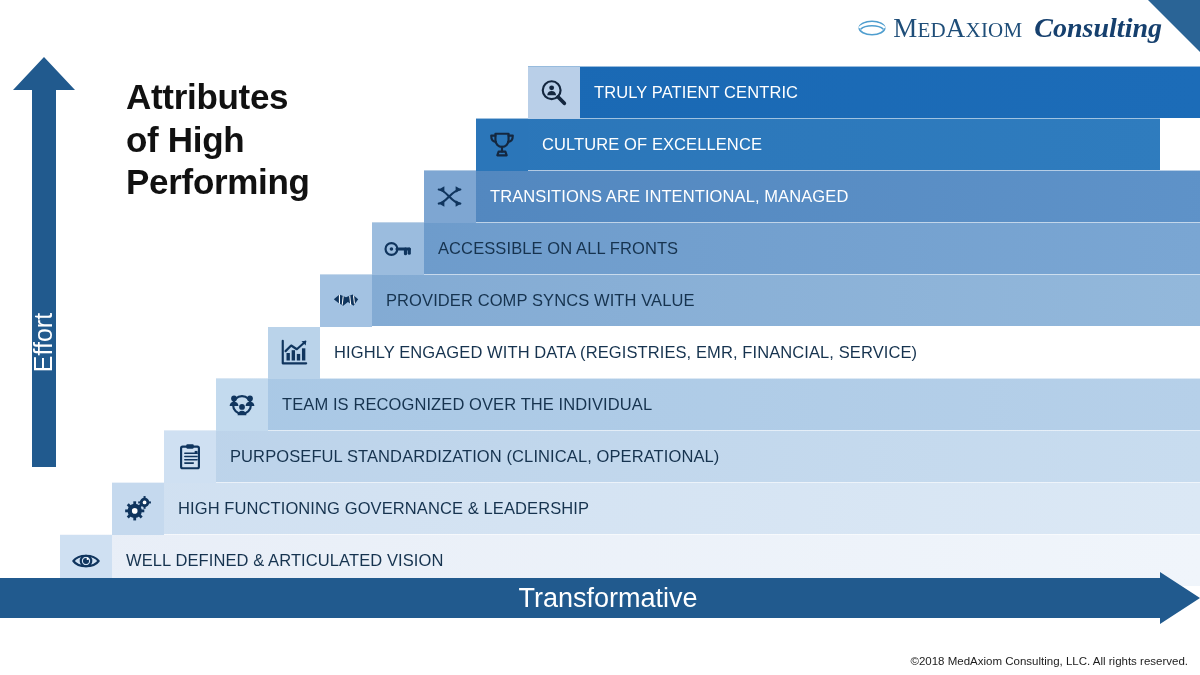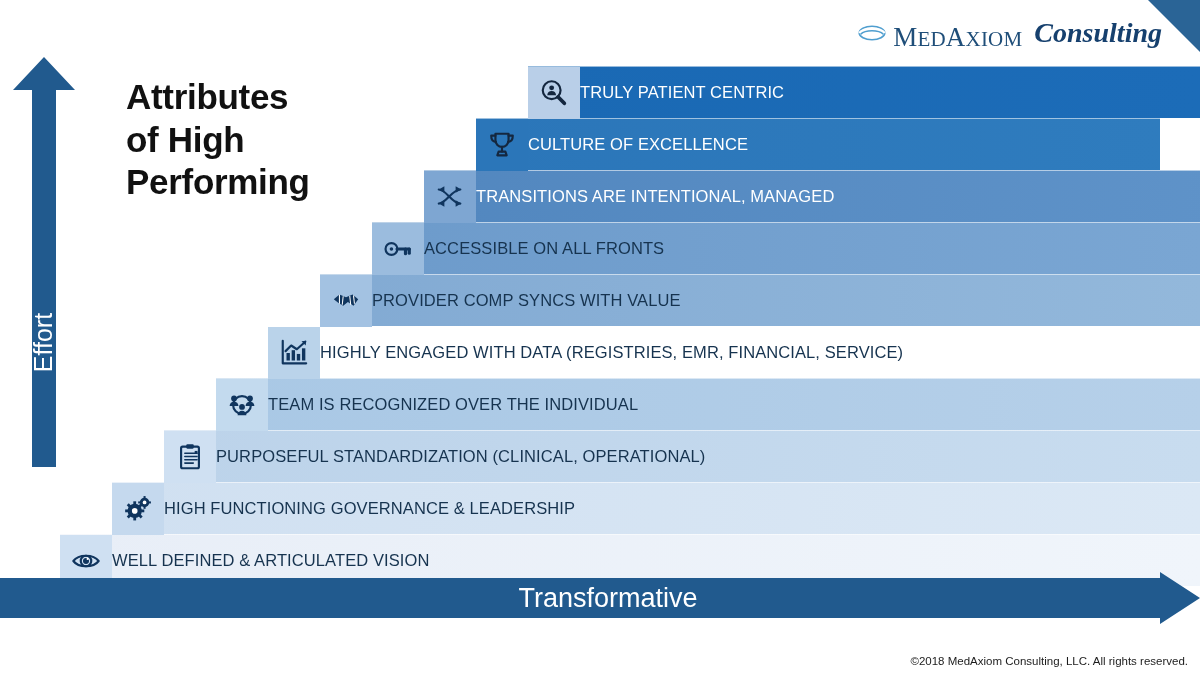--- a/index.html
+++ b/index.html
@@ -22,21 +22,21 @@
   
   .logo{
     position:absolute;top:12px;right:38px;
     display:flex;align-items:center;gap:6px;
     color:#1b3f6b;
     white-space:nowrap;
   }
   .logo-mark{width:30px;height:22px;display:block;}
   .logo-word{
     font-family:"Liberation Serif", serif;
-    font-size:27px;letter-spacing:.2px;color:#1f4e79;margin-top:10px;
+    font-size:27px;letter-spacing:.2px;color:#1f4e79;
   }
   .logo-word .sm{font-size:21px;}
   .logo-word2{
     font-family:"Liberation Serif", serif;
     font-style:italic;font-weight:bold;
     font-size:28px;color:#16406e;margin-left:6px;
   }
 
   
   .title{
@@ -76,21 +76,21 @@
     display:flex;align-items:center;
     box-sizing:border-box;
   }
   .bar-icon{
     width:52px;height:52px;flex:0 0 52px;
     display:flex;align-items:center;justify-content:center;
     box-sizing:border-box;
   }
   .bar-icon svg{display:block;}
   .bar-label{
-    padding-left:0;
+    padding-left:14px;
     font-size:16.5px;
     letter-spacing:.1px;
     white-space:nowrap;
   }
 </style>
 </head>
 <body>
 
 <div id="stage">
 

